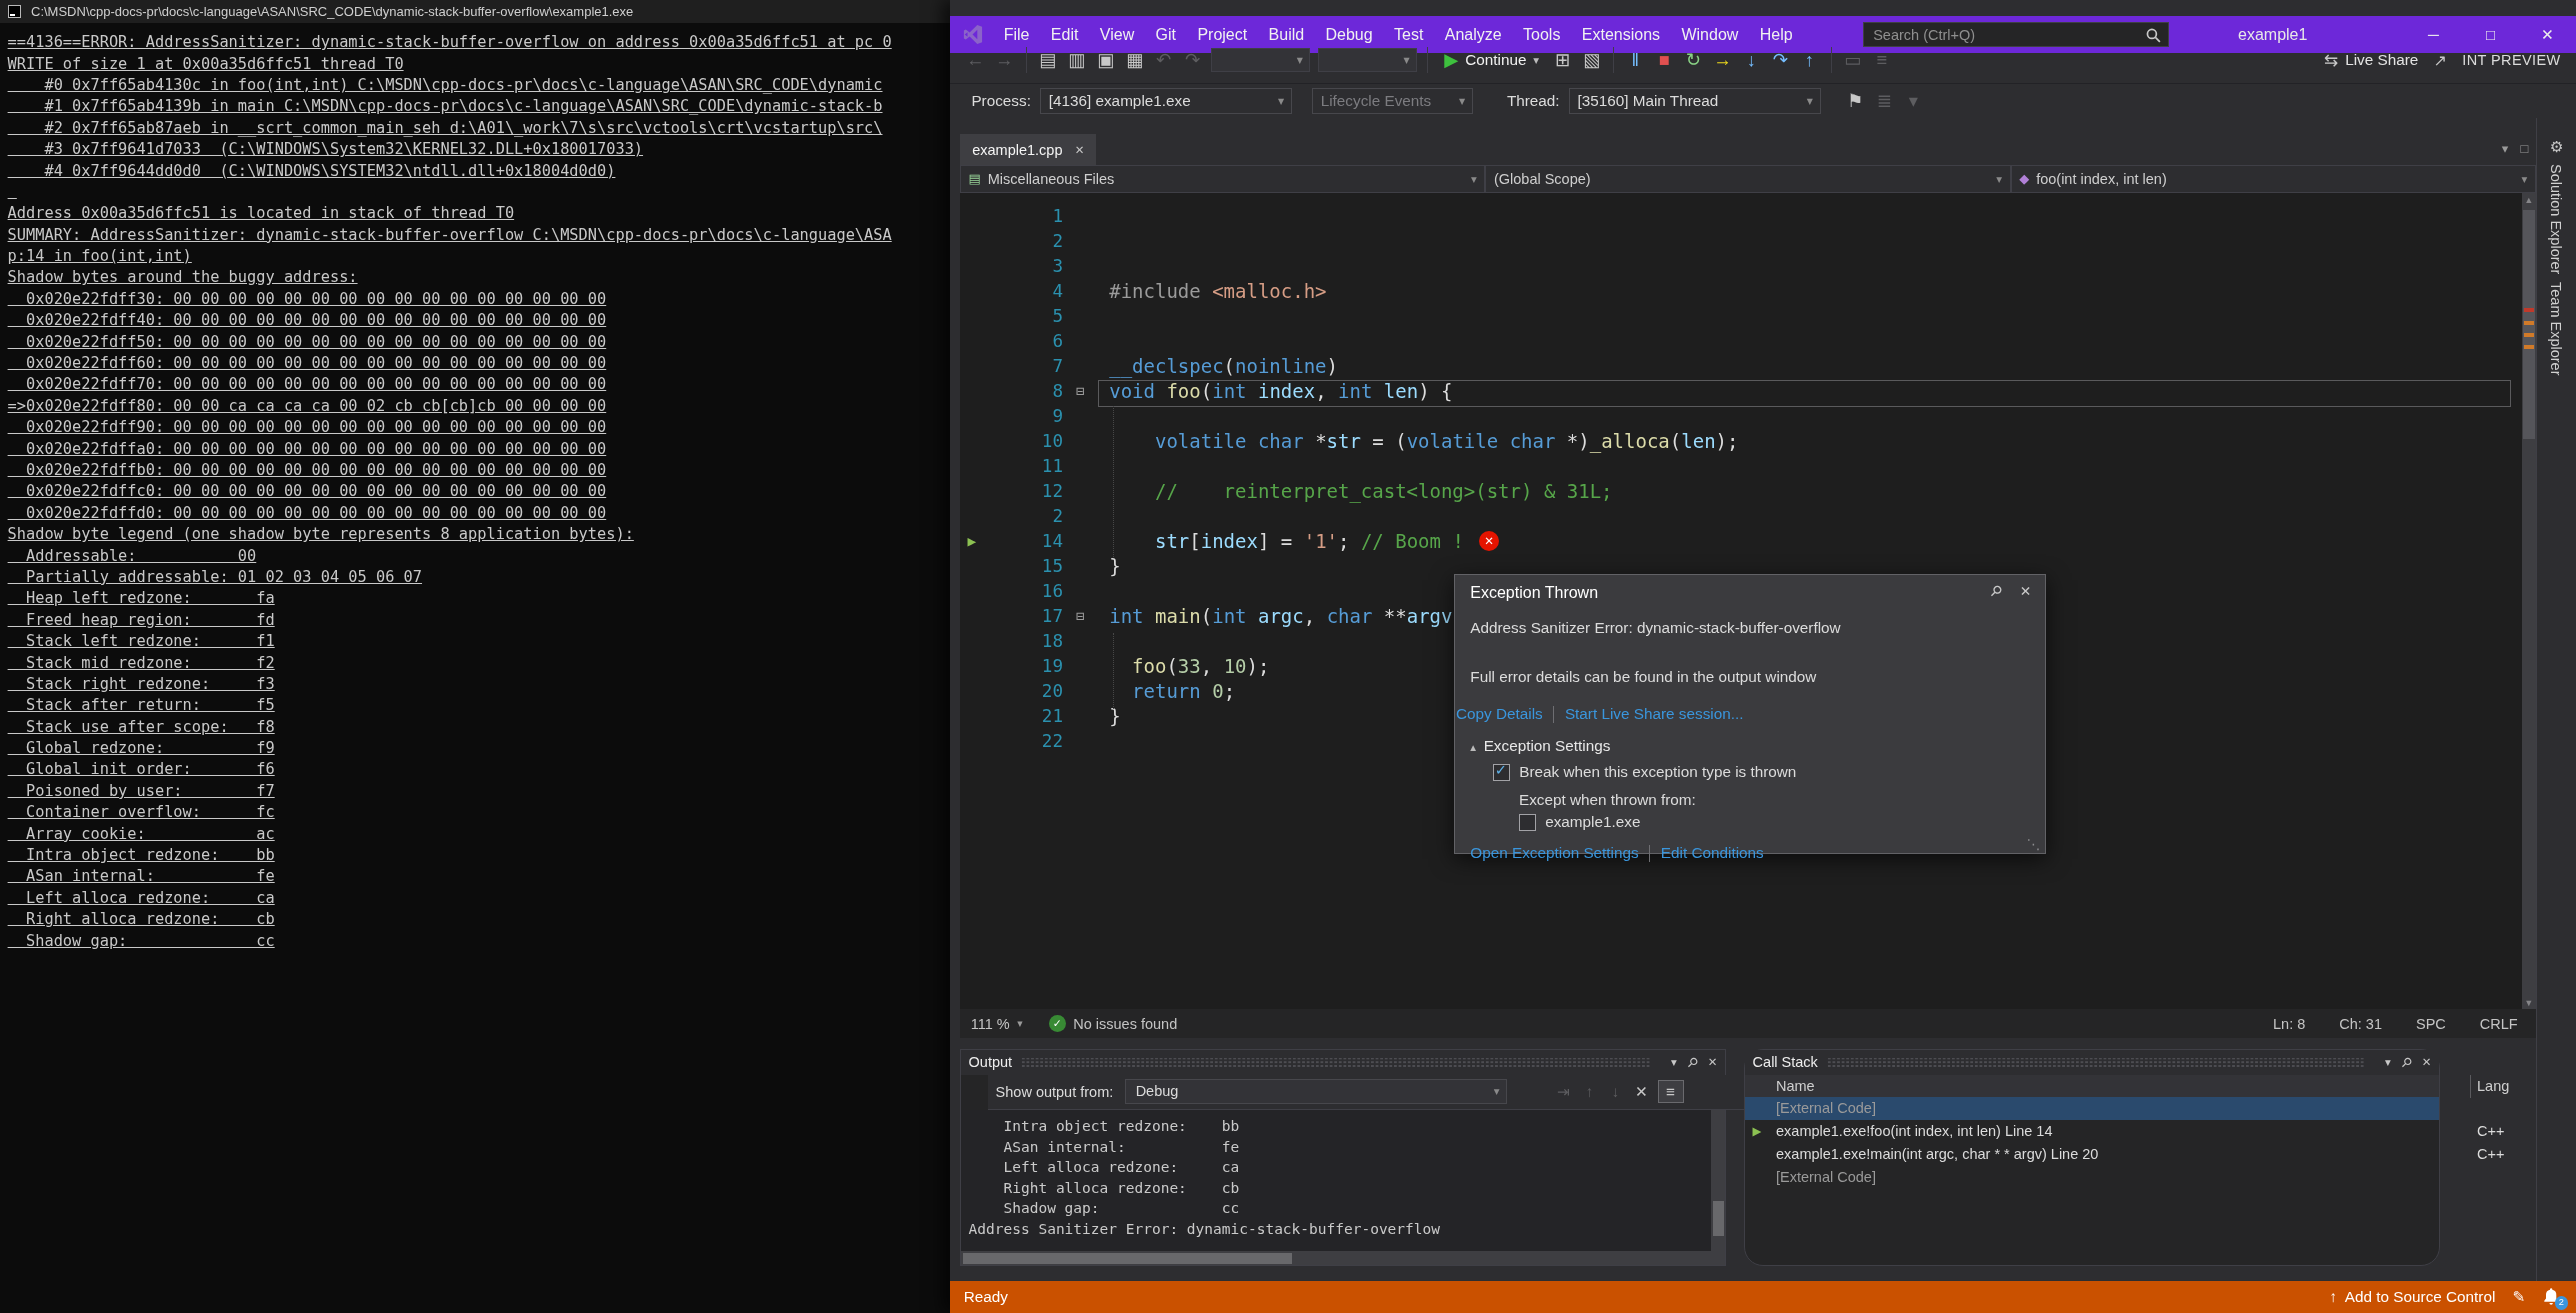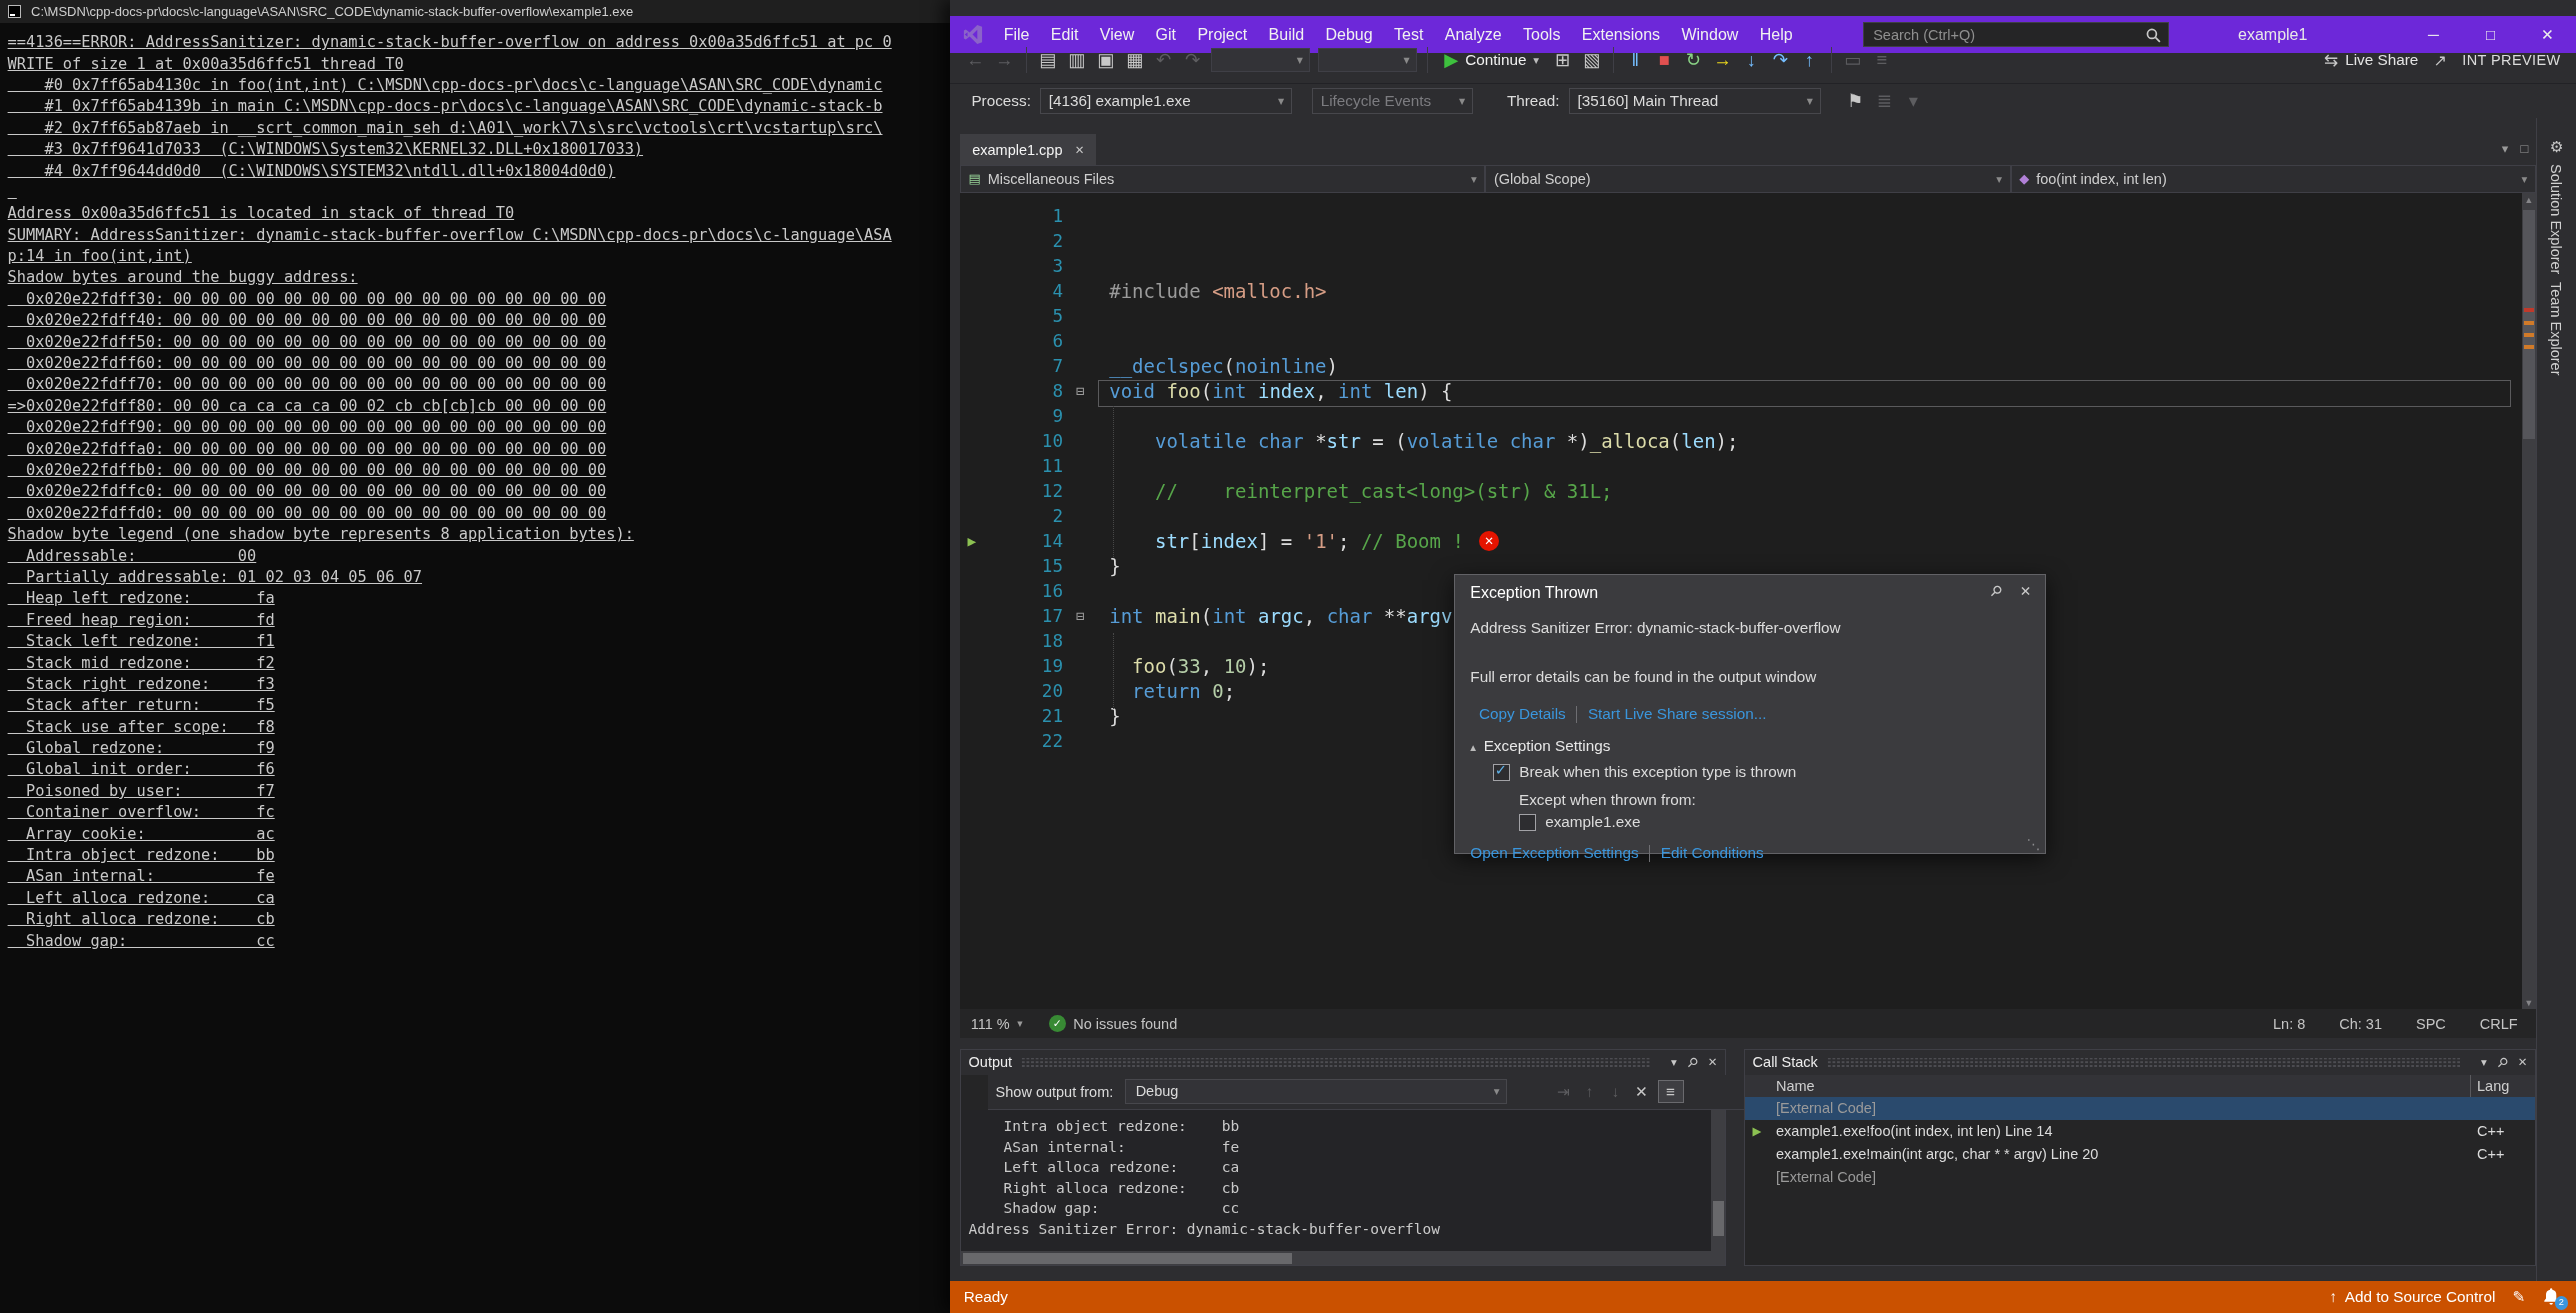--- a/index.html
+++ b/index.html
@@ -92,21 +92,21 @@
 .ed-mark{position:absolute;left:2.3px;width:10px;height:3.8px;background:#d07a29;}
 .ed-mark.red{background:#c0392b;}
 
 
 #exception-popup{position:absolute;left:494px;top:381px;width:592px;height:280px;background:#3b3b3e;border:0.8px solid #626266;box-shadow:0 6.1px 21.4px rgba(0,0,0,.65);font-size:15.3px;color:#dcdcdc;z-index:20;}
 #exception-popup .xp-title{position:absolute;left:15.3px;top:9.2px;font-size:16px;color:#ffffff;}
 #exception-popup .xp-pin{position:absolute;right:43px;top:7.6px;color:#c8c8c8;font-size:14.5px;display:inline-block;transform:rotate(45deg);}
 #exception-popup .xp-close{position:absolute;right:13.8px;top:7.6px;color:#c8c8c8;font-size:13.8px;}
 #exception-popup .xp-msg{position:absolute;left:15.3px;top:44px;}
 #exception-popup .xp-detail{position:absolute;left:15.3px;top:93px;}
-#exception-popup .xp-links1{position:absolute;left:24px;top:130px;display:flex;align-items:flex-end;}
+#exception-popup .xp-links1{position:absolute;left:1px;top:130px;display:flex;align-items:flex-end;}
 #exception-popup .xp-links2{position:absolute;left:15.3px;top:269px;display:flex;align-items:center;}
 .xp-link{color:#3a96dd;}
 .xp-linksep{width:0.8px;height:17px;background:#6e6e72;margin:0 10.7px;}
 #exception-popup .xp-settings{position:absolute;left:15.3px;top:162px;color:#e8e8e8;}
 #exception-popup .xp-settings .tri{color:#bbb;font-size:11.5px;margin-right:7.6px;}
 .xp-cb-row{position:absolute;display:flex;align-items:center;}
 #xp-cb1{left:38px;top:188px;}
 #xp-except{position:absolute;left:64px;top:216px;}
 #xp-cb2{left:64px;top:238px;}
 .xp-checkbox{width:17px;height:17px;border:1.5px solid #a2a2a6;background:#2d2d30;margin-right:9.2px;position:relative;flex:none;}
@@ -117,21 +117,21 @@
 #editorstatus{position:absolute;left:0;top:878px;width:100%;height:29px;background:#252526;display:flex;align-items:center;font-size:14.5px;color:#c4c4c4;padding:0 10.7px;}
 #zoom-combo{display:flex;align-items:center;gap:7.6px;}
 #zoom-combo .chev{font-size:10.7px;color:#9a9a9a;}
 #issues{display:flex;align-items:center;gap:7.6px;margin-left:26px;}
 .check-circle{width:17px;height:17px;border-radius:50%;background:#388a34;color:#fff;font-size:10.7px;line-height:17px;text-align:center;}
 #es-right{margin-left:auto;display:flex;gap:34px;padding-right:7.6px;}
 
 
 .panel{position:absolute;top:1049px;height:217px;background:#252526;border:0.8px solid #3f3f46;}
 #output-panel{left:10px;width:766px;}
-#callstack-panel{left:794px;width:792px;}
+#callstack-panel{left:794px;width:696px;border-radius:19px;}
 .panel-header{position:absolute;left:0;top:0;width:100%;height:24.5px;background:#2d2d30;display:flex;align-items:center;padding:0 7.6px;font-size:14.5px;color:#eeeeee;}
 .grip{flex:1;height:9.2px;margin:0 9.2px;background-image:radial-gradient(#4d4d52 1.1px,transparent 1.2px);background-size:4.6px 3.8px;background-position:0 2.3px;}
 .ph-icon{color:#c8c8c8;font-size:11.5px;margin-left:10.7px;}
 .ph-icon.pin{display:inline-block;transform:rotate(45deg);font-size:13px;}
 #output-toolbar{position:absolute;left:0;top:24.5px;width:100%;height:35px;display:flex;align-items:center;padding-left:7.6px;font-size:14.5px;color:#dcdcdc;background:#2d2d30;border-bottom:0.8px solid #3f3f46;margin-left:27px;}
 #output-source-combo{width:382px;height:24.5px;background:#333337;border:0.8px solid #47474c;margin-left:12.2px;position:relative;line-height:23px;padding-left:9.2px;color:#dcdcdc;}
 #output-source-combo::after{content:"▾";position:absolute;right:6.9px;top:0;line-height:23px;color:#8a8a8a;font-size:11.5px;}
 #out-icons{display:flex;align-items:center;margin-left:43px;}
 #out-icons .ticon{font-size:15.3px;width:26px;}
 #output-content{position:absolute;left:0;top:60px;width:100%;height:144px;background:#242427;overflow:hidden;}

